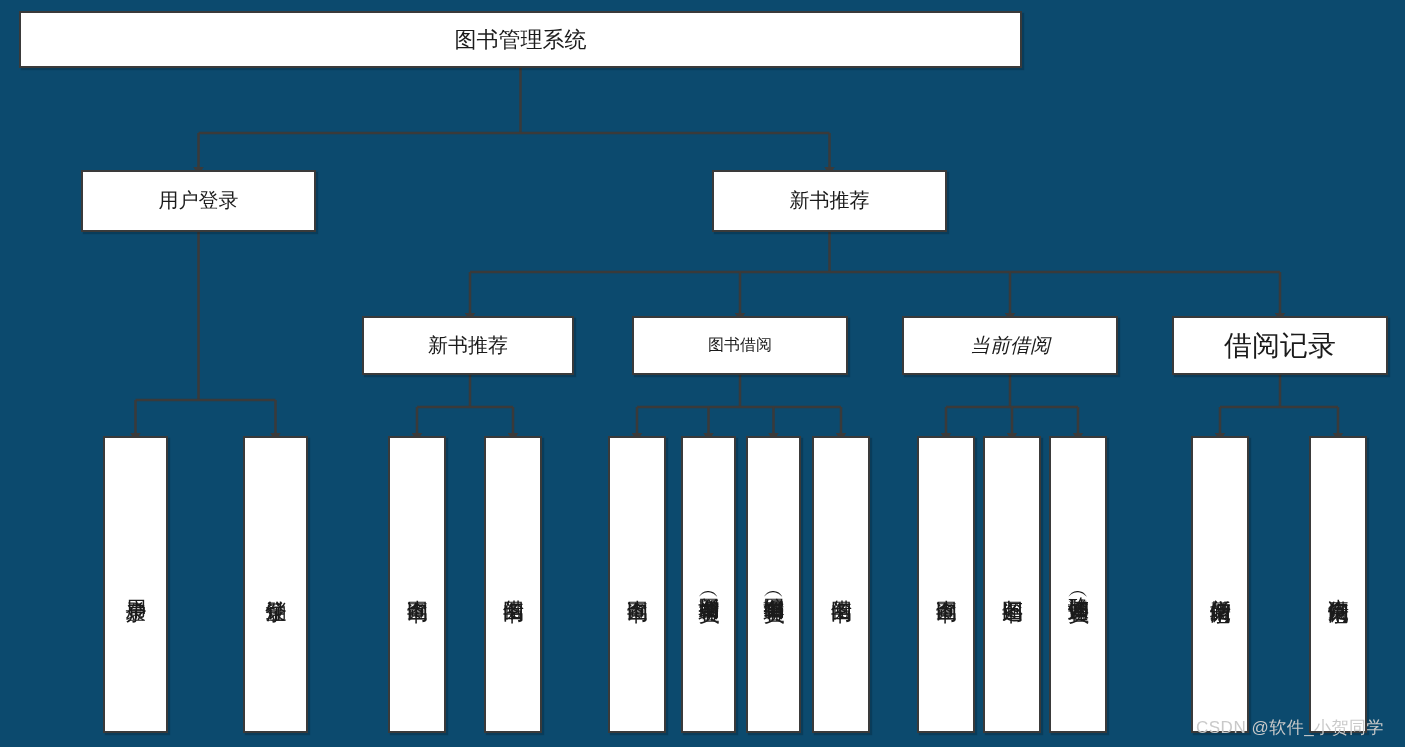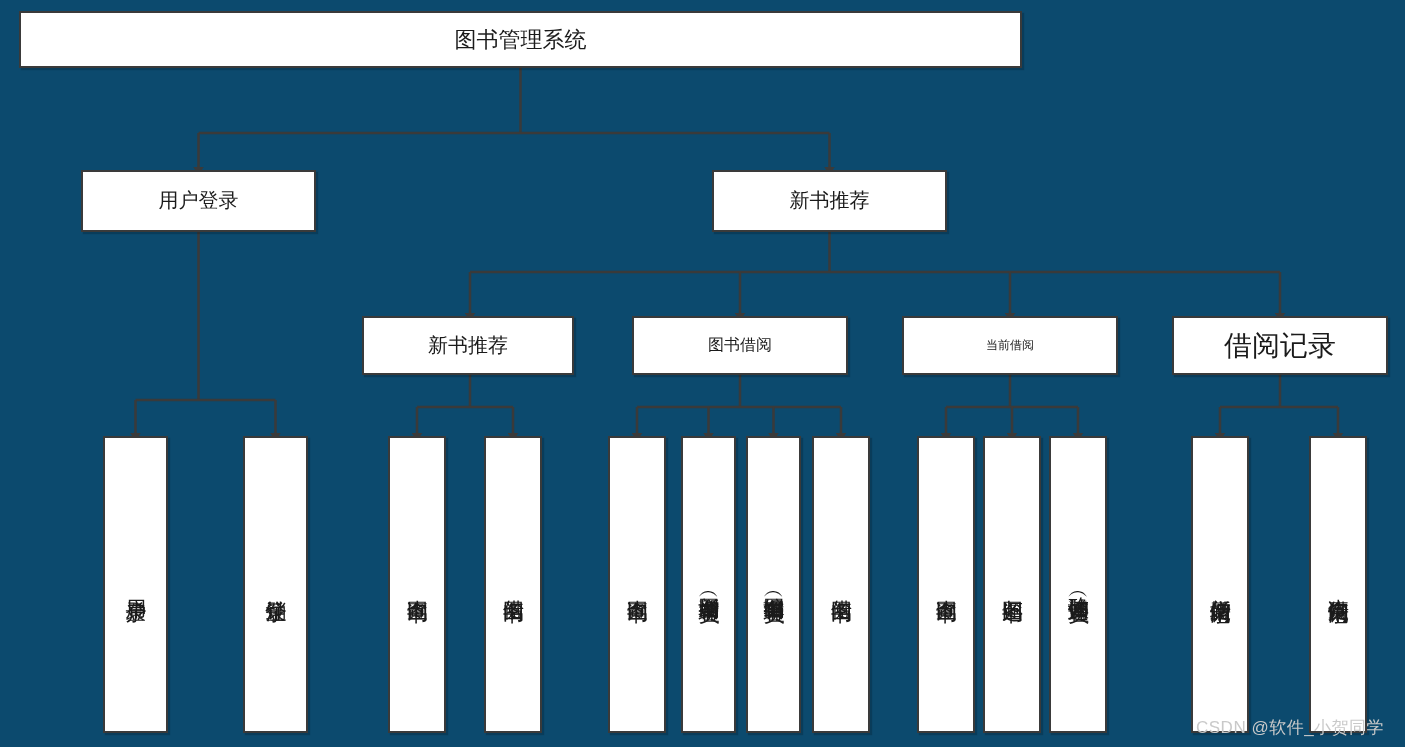--- a/index.html
+++ b/index.html
@@ -118,21 +118,21 @@
       <div class="node horizontal" style="left: 712px; top: 170px; width: 235px; height: 62px;">
         <span class="label" style="font-size: 20px;">新书推荐</span>
       </div>
       <div class="node horizontal" style="left: 362px; top: 316px; width: 212px; height: 59px;">
         <span class="label" style="font-size: 20px;">新书推荐</span>
       </div>
       <div class="node horizontal" style="left: 632px; top: 316px; width: 216px; height: 59px;">
         <span class="label" style="font-size: 16px;">图书借阅</span>
       </div>
       <div class="node horizontal" style="left: 902px; top: 316px; width: 216px; height: 59px;">
-        <span class="label" style="font-size: 12px;">当前借阅</span>
+        <span class="label" style="font-size: 20px; font-style: italic;">当前借阅</span>
       </div>
       <div class="node horizontal" style="left: 1172px; top: 316px; width: 216px; height: 59px;">
         <span class="label" style="font-size: 28px;">借阅记录</span>
       </div>
       <div class="node vertical" style="left: 103px; top: 436px; width: 65px; height: 297px;">
         <span class="label" style="font-size: 21px;">用户登录</span>
       </div>
       <div class="node vertical" style="left: 243px; top: 436px; width: 65px; height: 297px;">
         <span class="label" style="font-size: 21px;">注销登录</span>
       </div>

